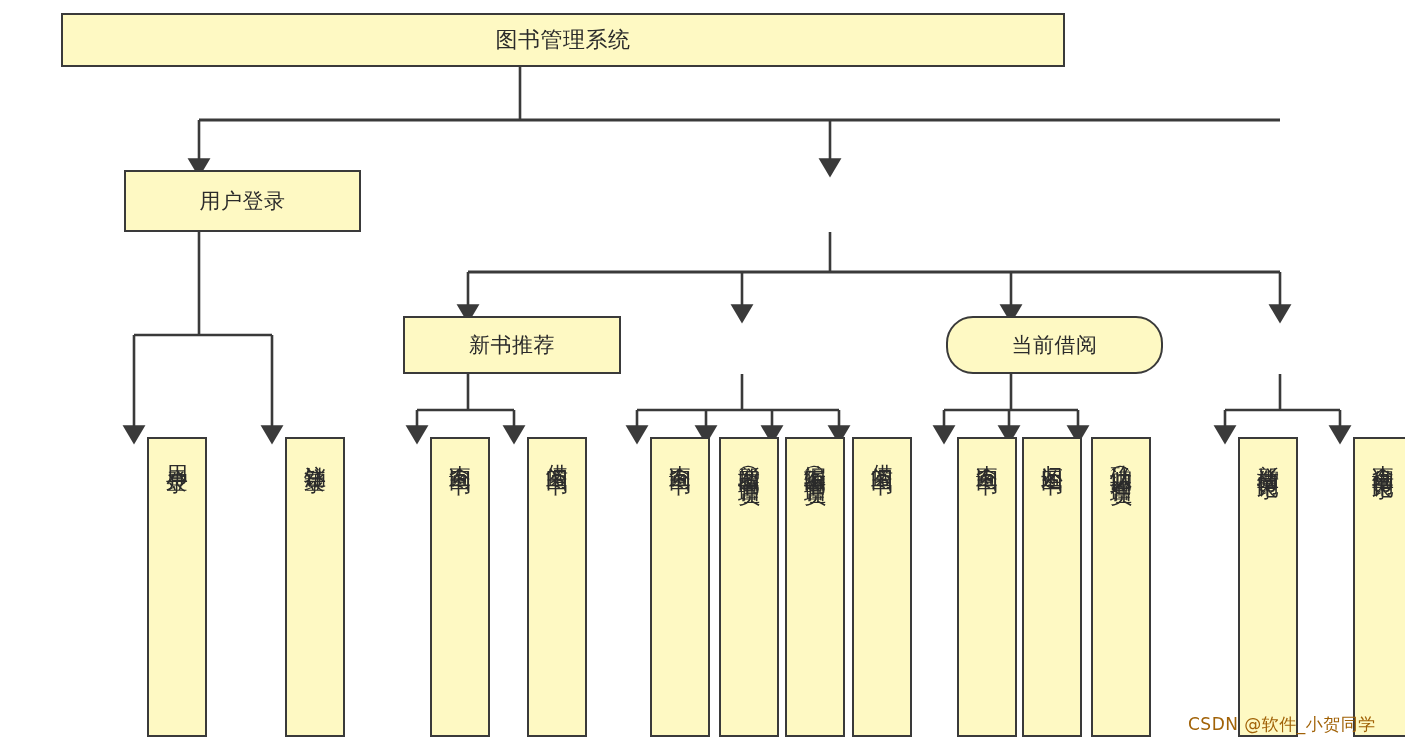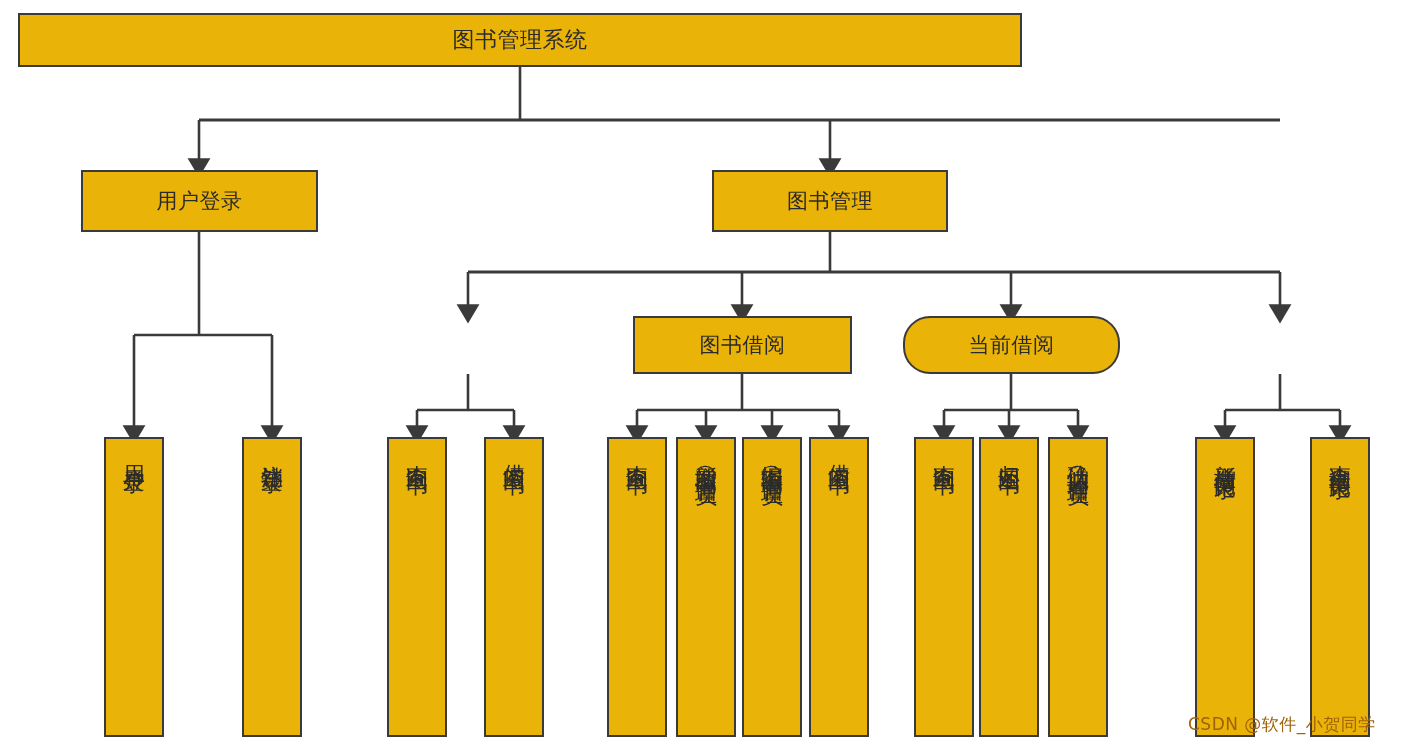--- a/index.html
+++ b/index.html
@@ -21,27 +21,28 @@
   #edge-layer {
     position: absolute;
     left: 0;
     top: 0;
     width: 1405px;
     height: 747px;
   }
   .node {
     position: absolute;
     box-sizing: border-box;
-    background: #eab308;
+    background: #fef9c3;
     border: 2px solid #3a3a3a;
     display: flex;
     align-items: center;
     justify-content: center;
     color: #2b2b2b;
     z-index: 2;
+    margin-left: 43px;
   }
   .node-label {
     display: block;
     text-align: center;
     line-height: 1.18;
     letter-spacing: 0.5px;
     white-space: nowrap;
   }
   
   .node.horiz .node-label {
@@ -133,26 +134,23 @@
     </g>
   </svg>
 
   <div class="node horiz root" style="left:18px; top:13px; width:1004px; height:54px;">
     <span class="node-label">图书管理系统</span>
   </div>
 
   <div class="node horiz" style="left:81px; top:170px; width:237px; height:62px;">
     <span class="node-label">用户登录</span>
   </div>
-  <div class="node horiz" style="left:712px; top:170px; width:236px; height:62px;">
-    <span class="node-label">图书管理</span>
-  </div>
-
-  <div class="node horiz" style="left:633px; top:316px; width:219px; height:58px;">
-    <span class="node-label">图书借阅</span>
+
+  <div class="node horiz" style="left:360px; top:316px; width:218px; height:58px;">
+    <span class="node-label">新书推荐</span>
   </div>
   <div class="node horiz" style="left:903px; top:316px; width:217px; height:58px;border-radius:27px;">
     <span class="node-label">当前借阅</span>
   </div>
 
   <div class="node leaf" style="left:104px; top:437px; width:60px; height:300px;">
     <span class="node-label">用户登录</span>
   </div>
   <div class="node leaf" style="left:242px; top:437px; width:60px; height:300px;">
     <span class="node-label">注销登录</span>

